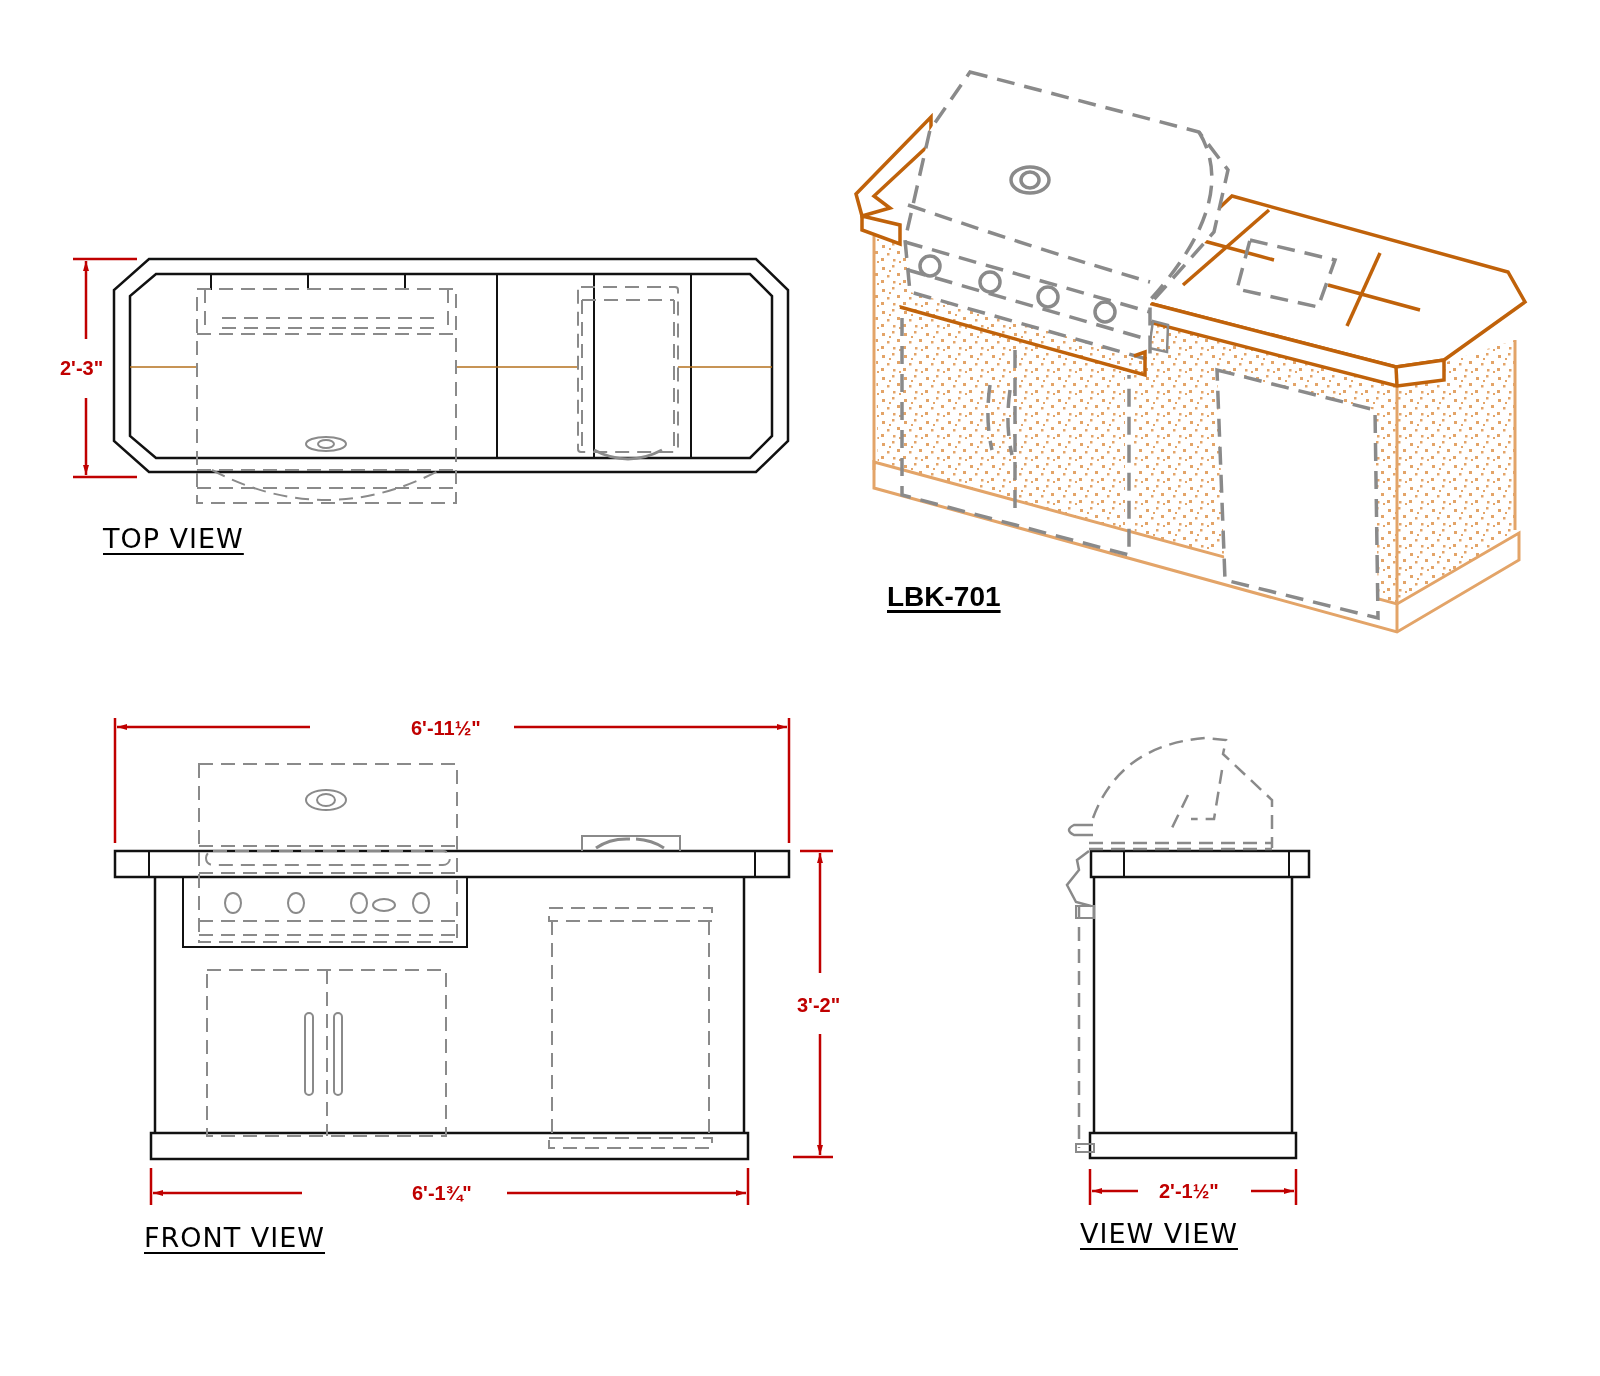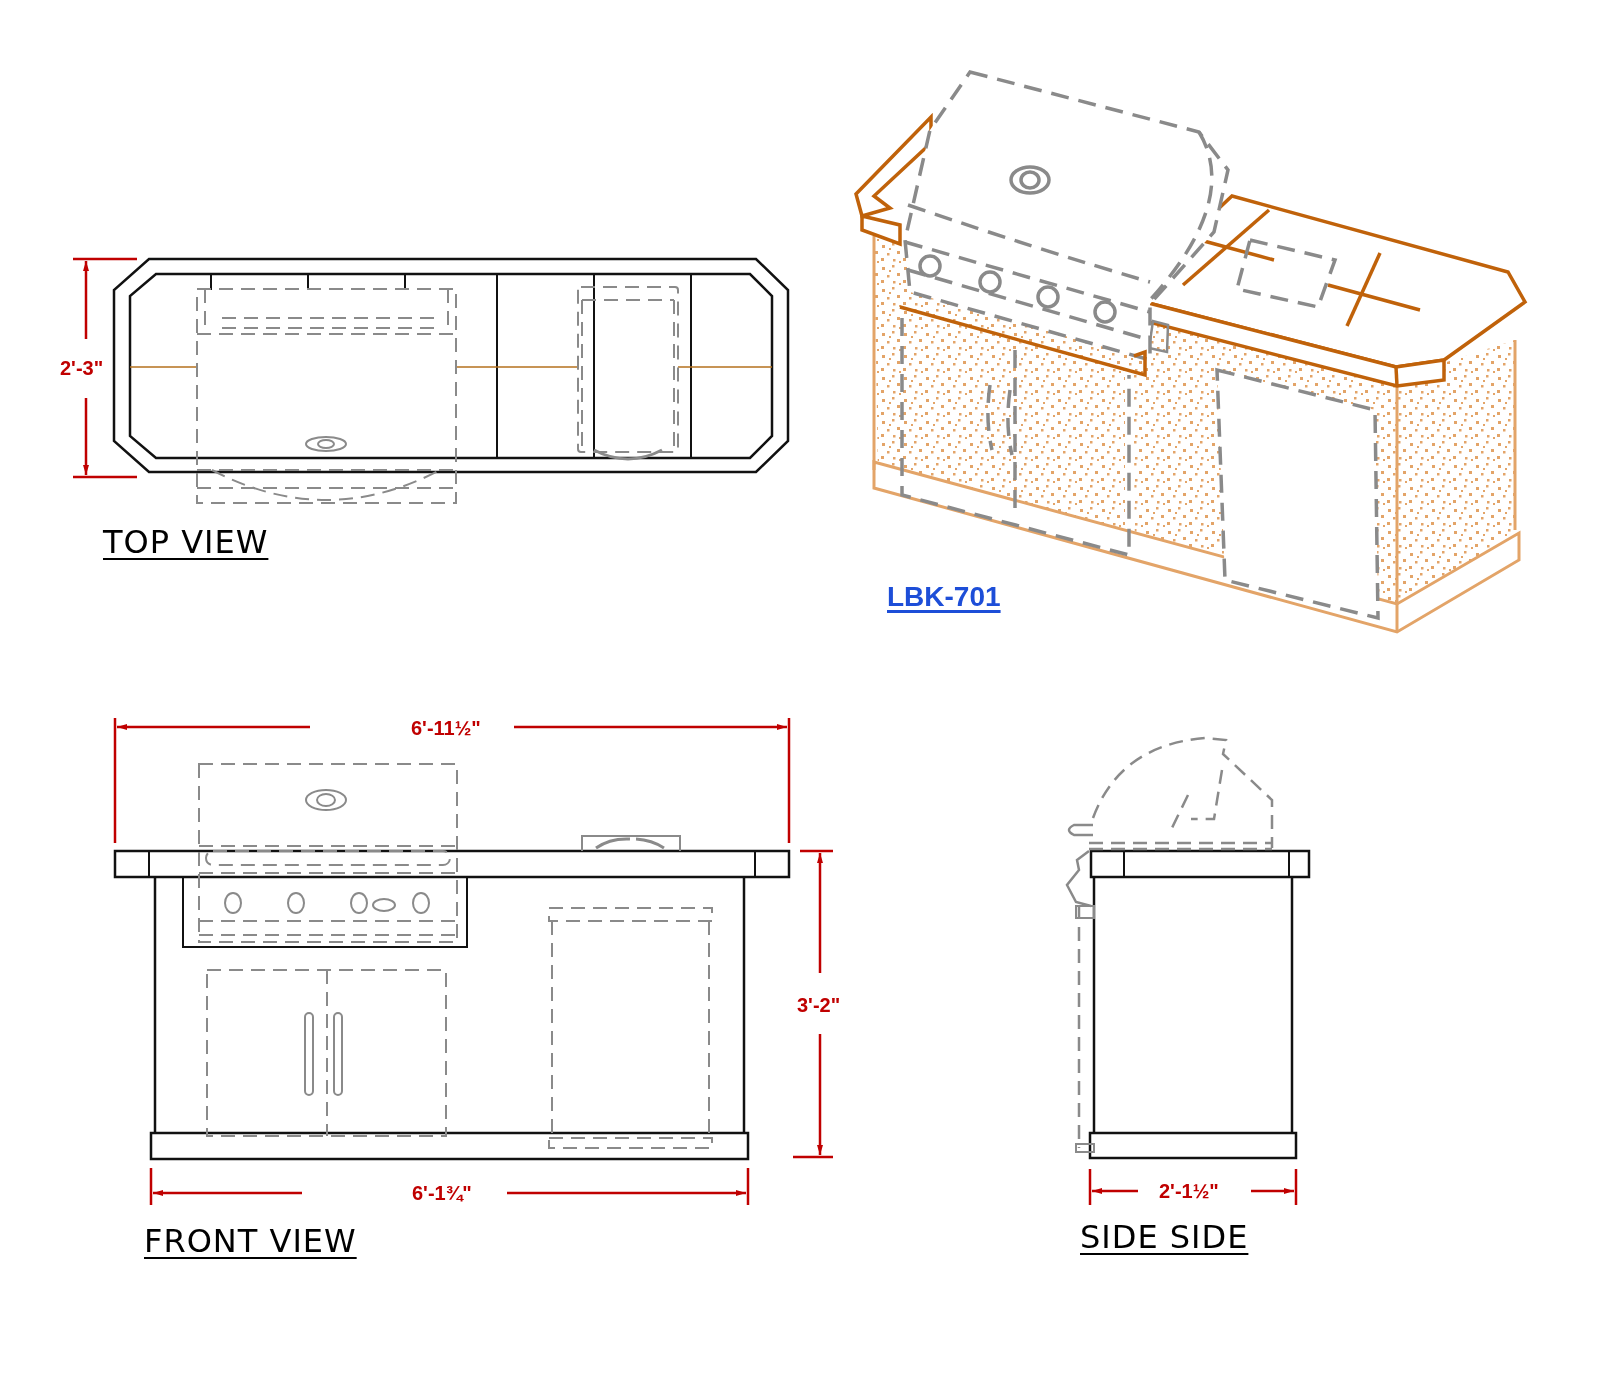--- a/index.html
+++ b/index.html
@@ -1,23 +1,23 @@
 <!DOCTYPE html>
 <html><head>
 <meta charset="utf-8">
 <style>
   html, body { margin:0; padding:0; background:#ffffff; }
   body { width:1600px; height:1376px; position:relative; overflow:hidden;
          font-family:"Liberation Sans", sans-serif; }
   svg { position:absolute; left:0; top:0; }
   .lbl { position:absolute; font-family:"DejaVu Sans", sans-serif; color:#000;
-         font-size:32px; letter-spacing:1px; text-decoration:underline; text-underline-offset:5px;
+         font-size:27px; letter-spacing:1px; text-decoration:underline; text-underline-offset:5px;
          text-decoration-thickness:2px; font-weight:normal; white-space:nowrap; }
   .title { position:absolute; font-family:"Liberation Sans", sans-serif; font-weight:bold;
-           font-size:28px; color:#1d4ed8; text-decoration:underline; text-underline-offset:4px;
+           font-size:28px; color:#000000; text-decoration:underline; text-underline-offset:4px;
            text-decoration-thickness:3px; white-space:nowrap; }
   .dim { position:absolute; font-family:"Liberation Sans", sans-serif; font-weight:bold;
          font-size:20px; color:#c00000; white-space:nowrap; line-height:1; }
 </style>
 </head>
 <body>
 
 <svg width="1600" height="1376" viewBox="0 0 1600 1376">
   <defs>
     <marker id="arr" viewBox="0 0 10 10" refX="10" refY="5" markerWidth="10" markerHeight="10" orient="auto-start-reverse" markerUnits="userSpaceOnUse">
@@ -221,13 +221,13 @@
 </svg>
 
 <div class="dim" style="left:60px;top:358px;">2'-3"</div>
 <div class="lbl" style="left:103px;top:523px;">TOP VIEW</div>
 <div class="title" style="left:887px;top:581px;">LBK-701</div>
 <div class="dim" style="left:411px;top:718px;">6'-11½"</div>
 <div class="dim" style="left:797px;top:995px;">3'-2"</div>
 <div class="dim" style="left:412px;top:1183px;">6'-1¾"</div>
 <div class="lbl" style="left:144px;top:1222px;text-align:center;">FRONT VIEW</div>
 <div class="dim" style="left:1159px;top:1181px;">2'-1½"</div>
-<div class="lbl" style="left:1080px;top:1218px;">SIDE SIDE</div>
+<div class="lbl" style="left:1080px;top:1218px;">VIEW VIEW</div>
 
 </body></html>

